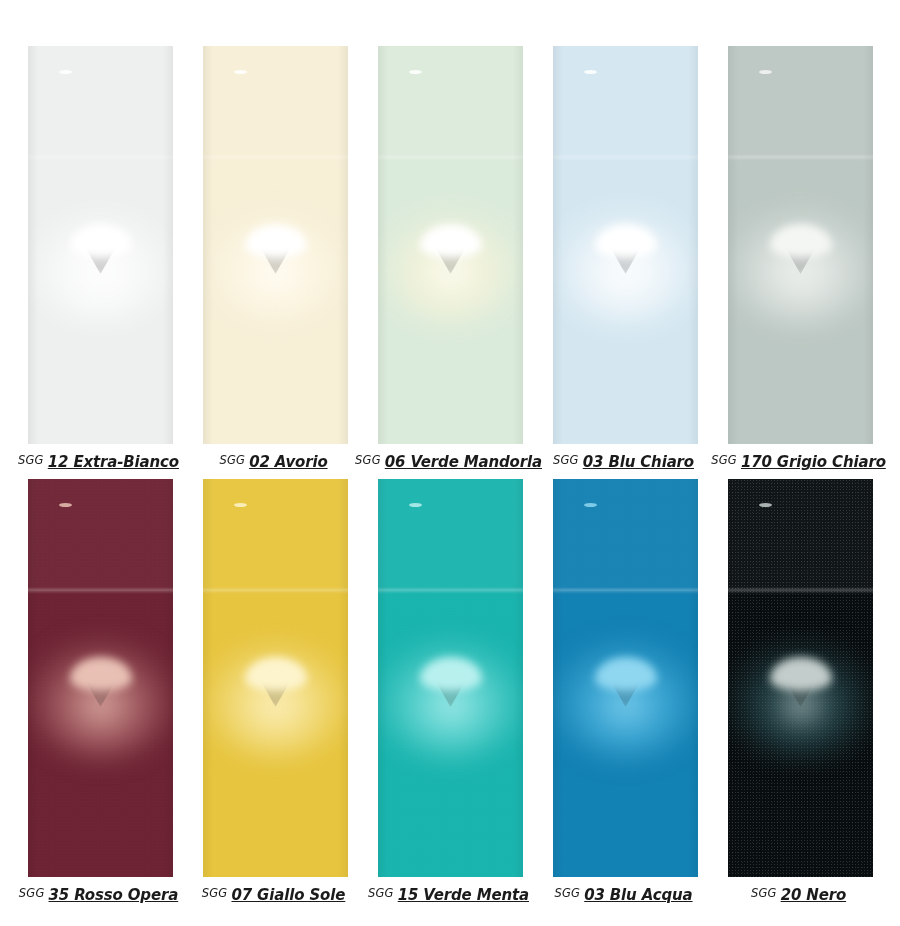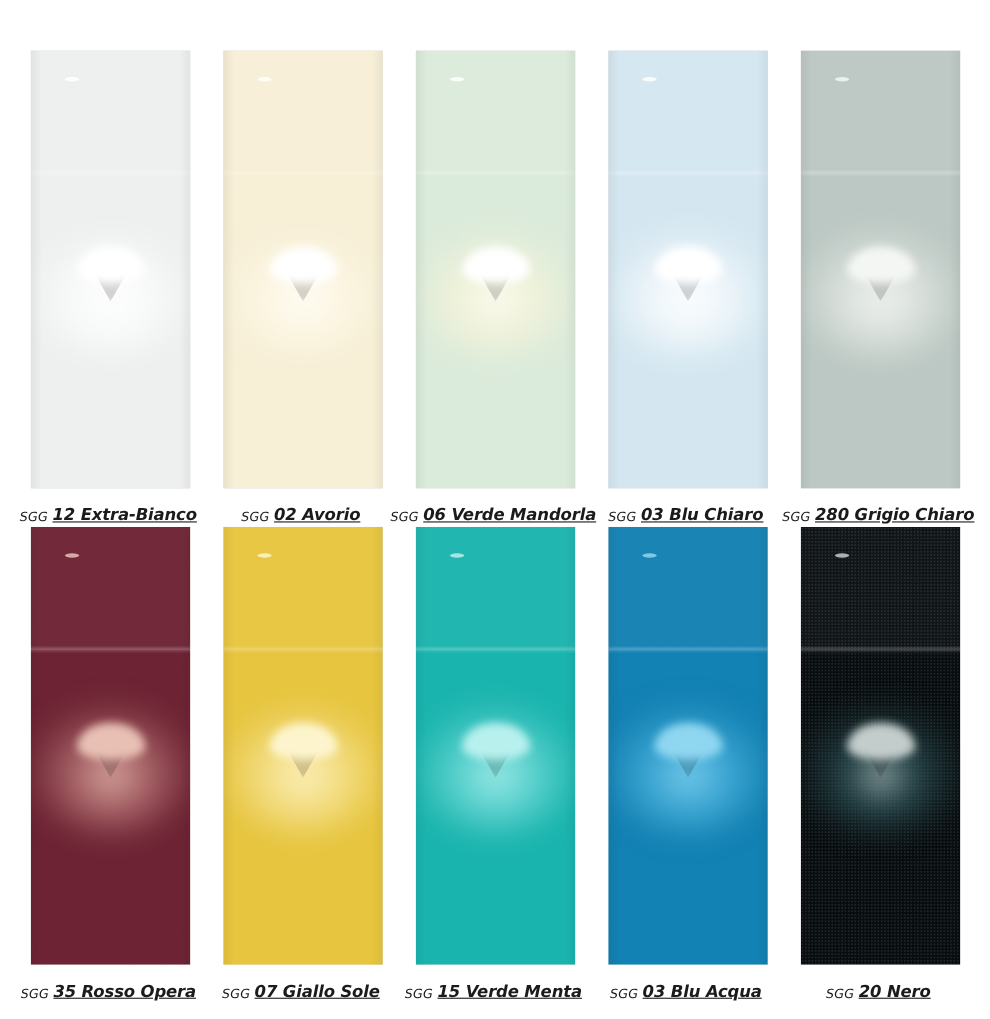--- a/index.html
+++ b/index.html
@@ -169,21 +169,21 @@
   .caption {
     margin-top: 9px;
     height: 24px;
     font-family: "DejaVu Sans", sans-serif;
     font-size: 15px;
     font-style: italic;
     font-weight: bold;
     color: #1b1b1b;
     white-space: nowrap;
     display: flex;
-    align-items: flex-end;
+    align-items: flex-start;
     justify-content: center;
     letter-spacing: -0.15px;
   }
   .row-top .caption,
   .row-bottom .caption {
     justify-content: center;
   }
   .caption .brand {
     font-size: 11.5px;
     font-weight: normal;
@@ -280,21 +280,21 @@
             <div class="grain" style="opacity: 0;"></div>
             <div class="seam"></div>
             <div class="halo" style="background: radial-gradient(at 50% 55%, rgba(244, 246, 243, 0.95) 0%, rgba(238, 241, 238, 0.72) 26%, rgba(238, 241, 238, 0.28) 55%, rgba(238, 241, 238, 0) 78%);"></div>
             <div class="cone"></div>
             <div class="lamp" style="background: rgb(244, 246, 243);"></div>
             <div class="chip" style="background: rgba(244, 246, 243, 0.85);"></div>
             <div class="edges"></div>
           </div>
           <div class="caption">
             <span class="brand">SGG</span>
-            <span class="code">280 Grigio Chiaro</span>
+            <span class="code">170 Grigio Chiaro</span>
           </div>
         </div>
       </div>
     <div class="row row-bottom">
         <div class="cell">
           <div class="swatch">
             <div class="base" style="background: rgb(109, 35, 51);"></div>
             <div class="upper"></div>
             <div class="grain" style="opacity: 0.05;"></div>
             <div class="seam"></div>

